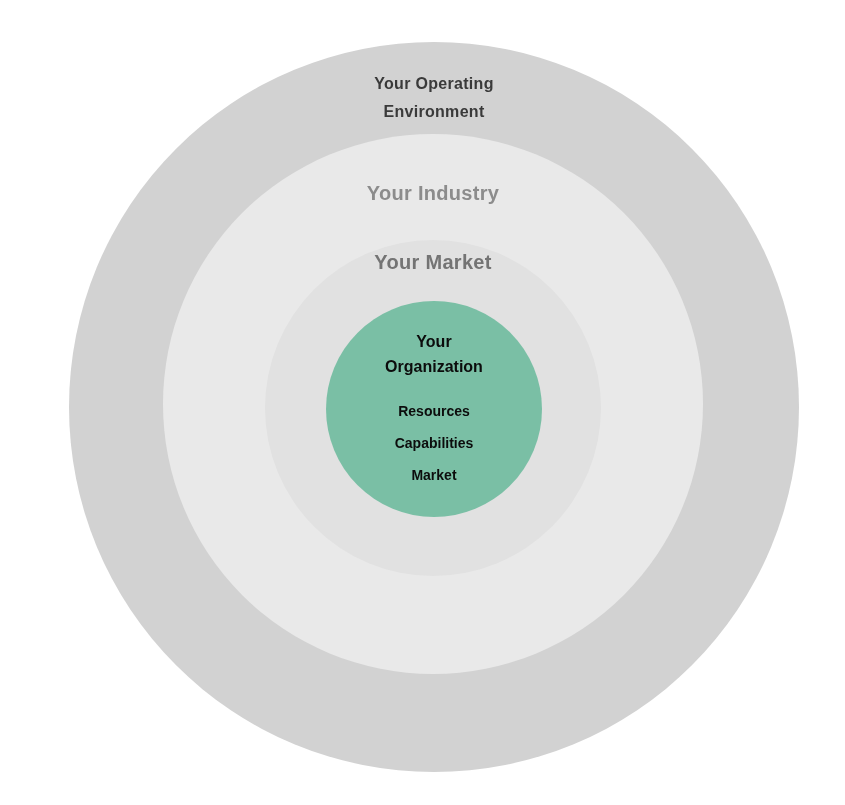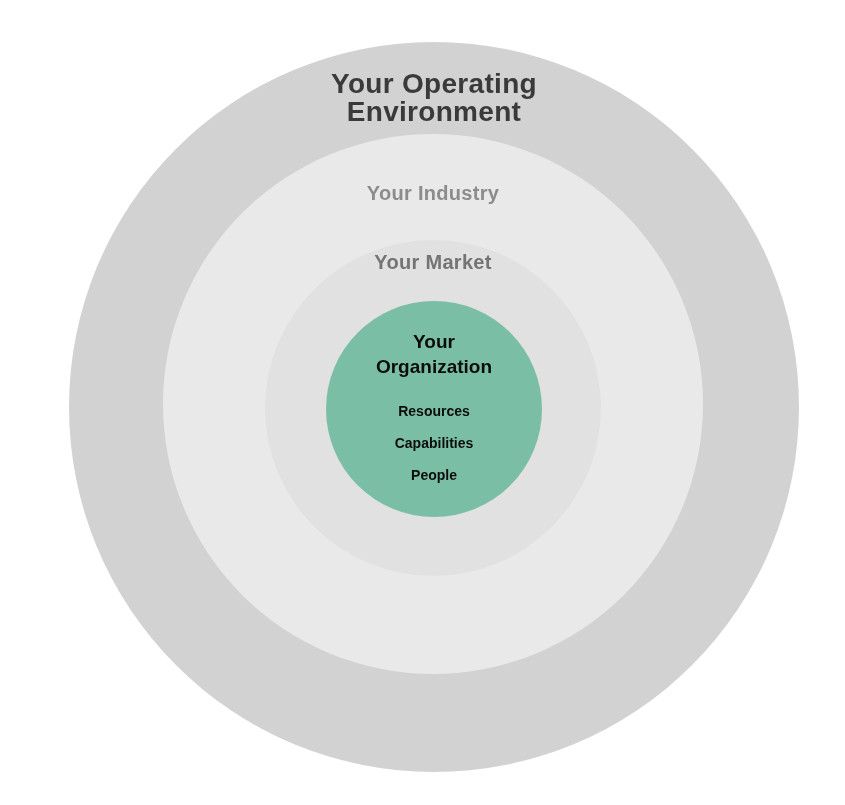--- a/index.html
+++ b/index.html
@@ -56,21 +56,21 @@
   .ring-label {
     position: absolute;
     left: 0;
     width: 100%;
     text-align: center;
     font-weight: bold;
     white-space: pre-line;
   }
   .label-oe {
     top: 28px;
-    font-size: 28px;
+    font-size: 16px;
     line-height: 28px;
     color: #3a3a3a;
     letter-spacing: 0.3px;
     text-align: center;
   }
   .label-ind {
     top: 46px;
     font-size: 20px;
     line-height: 26px;
     color: #8c8c8c;
@@ -78,21 +78,21 @@
   }
   .label-mkt {
     top: 9px;
     font-size: 20px;
     line-height: 26px;
     color: #747474;
     letter-spacing: 0.3px;
   }
   .label-org {
     top: 28px;
-    font-size: 19px;
+    font-size: 16px;
     line-height: 25px;
     color: #0c0c0c;
     text-align: center;
   }
   .org-item {
     position: absolute;
     left: 0;
     width: 100%;
     text-align: center;
     font-weight: bold;
@@ -124,20 +124,20 @@
 
         <div class="circle ring-org">
 
           <div class="ring-label label-org">Your
 Organization</div>
 
           <div class="org-item org-item-1">Capabilities</div>
 
           <div class="org-item org-item-0">Resources</div>
 
-          <div class="org-item org-item-2">People</div>
+          <div class="org-item org-item-2">Market</div>
 
         </div>
       </div>
     </div>
   </div>
 
 </div>
 
 </body></html>

